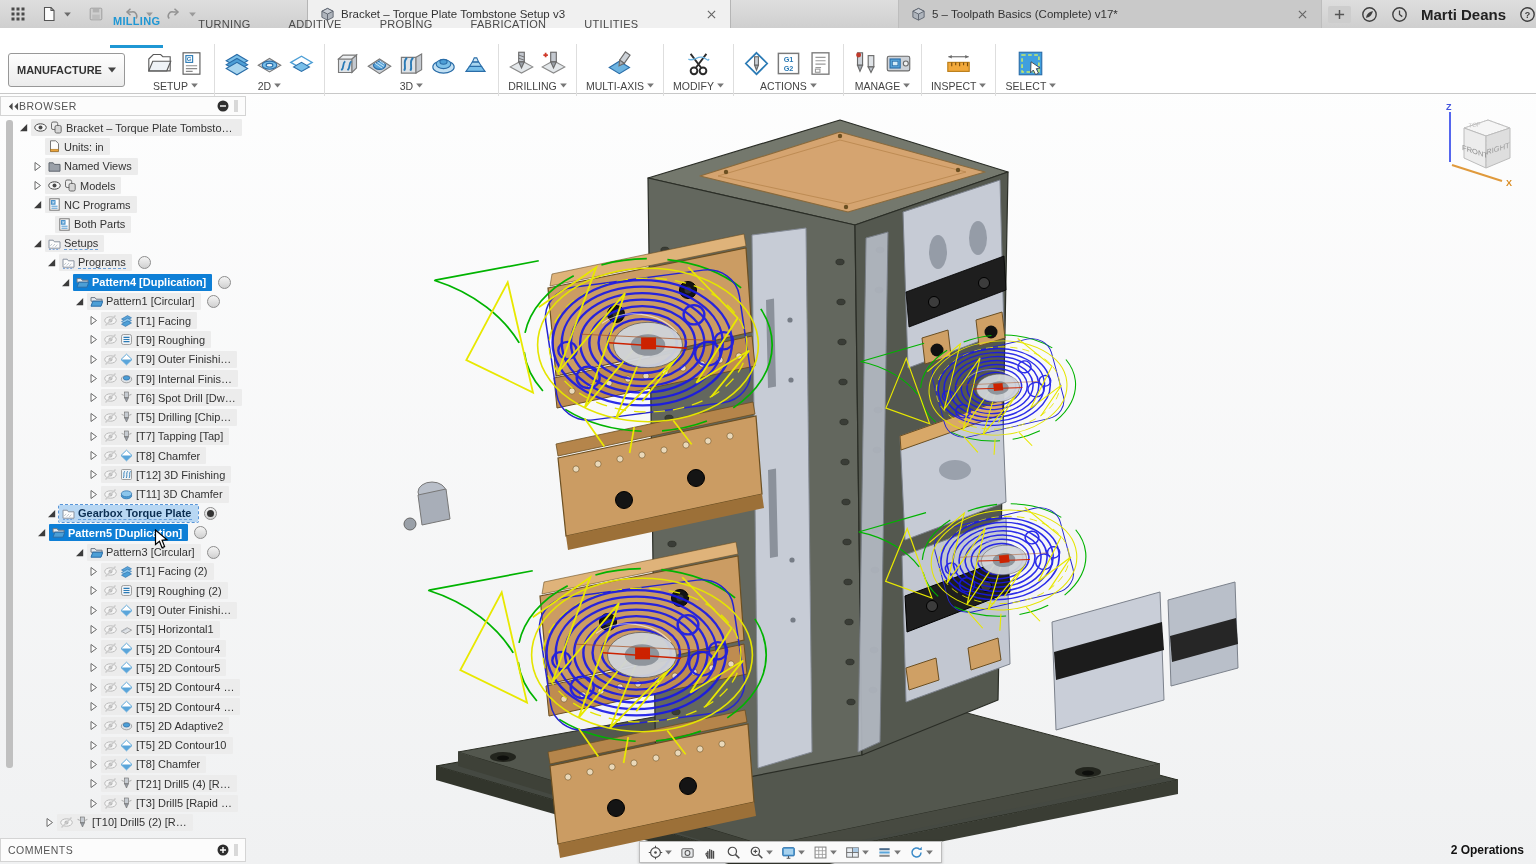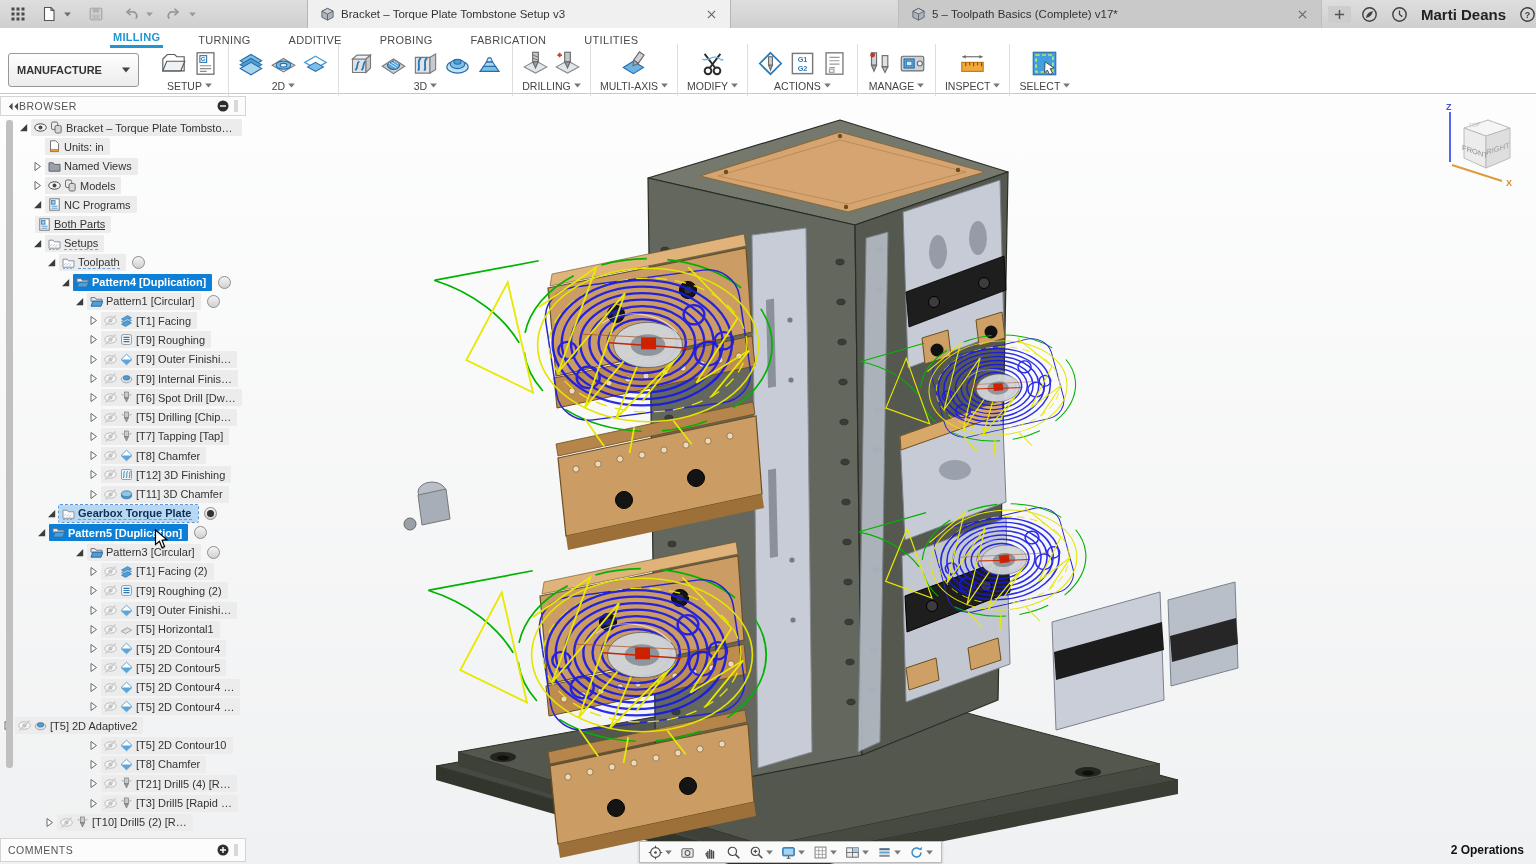--- a/index.html
+++ b/index.html
@@ -15,25 +15,25 @@
            font-size:11.5px;color:#333;white-space:nowrap;overflow:hidden}
   .doc-tab.active{background:#f0f0f0;border-left:1px solid #b5b5b5;border-right:1px solid #b5b5b5}
   .doc-tab.inactive{background:#c9c9c9;margin-left:167px;border-left:1px solid #bdbdbd;border-right:1px solid #bdbdbd}
   .tab-close{margin-left:auto;display:flex;align-items:center;padding:2px}
   .newtab{margin-left:6px;display:flex;align-items:center;padding:3px 6px;background:#cdcdcd;border-radius:2px}
   .tb-right{display:flex;align-items:center;gap:13px;margin-left:10px}
   .username{font-size:15px;font-weight:bold;color:#222;white-space:nowrap}
   
   .ribbon{position:absolute;top:28px;left:0;right:0;height:65px;background:#fff;border-bottom:1px solid #c8c8c8;z-index:50}
   .rtabrow{display:flex;gap:32px;padding-left:110px;height:20px;align-items:flex-end;font-size:11px;color:#4a4a4a}
-  .rtab{padding:2px 3px 2px;letter-spacing:.3px}
+  .rtab{padding:2px 3px 18px;letter-spacing:.3px}
   .rtab.active{color:#1f97d4;font-weight:bold;border-bottom:3px solid #1f97d4}
   .rbody{display:flex;align-items:center;height:44px;padding:0 4px}
   .wsbtn{border:1px solid #989898;border-radius:3px;background:linear-gradient(#fefefe,#ececec);
-         font-size:11px;font-weight:bold;color:#333;padding:10px 8px;display:flex;align-items:center;gap:20px;
+         font-size:11px;font-weight:bold;color:#333;padding:10px 8px;display:flex;align-items:center;gap:6px;
          margin:0 12px 0 4px;white-space:nowrap}
   .rgroup{display:flex;flex-direction:column;align-items:center;padding:0 9px}
   .ricons{display:flex;gap:5px;align-items:center;height:29px}
   .ricon{display:flex}
   .rglabel{font-size:10.5px;color:#444;margin-top:2px;white-space:nowrap;display:flex;align-items:center;gap:3px}
   .rsep{width:1px;background:#dedede;height:52px;align-self:center}
   
   .scene{position:absolute;left:0;top:0;z-index:0}
   
   .browser{position:absolute;left:0;top:96px;width:246px;z-index:30}
@@ -764,21 +764,21 @@
             <svg width="13" height="13" viewBox="0 0 13 13">
               <rect x="1.8" y="0.8" width="9.4" height="11.4" fill="#fff" stroke="#777"></rect>
               <rect x="3.4" y="2.6" width="3.6" height="3.6" fill="none" stroke="#3a8ac8"></rect>
               <text x="5.2" y="5.6" font-size="4" fill="#3a8ac8" font-weight="bold" text-anchor="middle" font-family="Liberation Sans,sans-serif">G</text>
               <path d="M3.4,8.2 h6.2 M3.4,10.2 h6.2" stroke="#3a8ac8" stroke-width=".9"></path>
             </svg>
           </span>
           <span class="blab">NC Programs</span>
         </span>
       </div>
-      <div class="brow" style="padding-left: 20px; text-decoration: underline;">
+      <div class="brow" style="padding-left: 40px;">
         <span class="tri"></span>
         <span class="pill">
           <span class="ticon">
             <svg width="13" height="13" viewBox="0 0 13 13">
               <rect x="1.8" y="0.8" width="9.4" height="11.4" fill="#fff" stroke="#777"></rect>
               <rect x="3.4" y="2.6" width="3.6" height="3.6" fill="none" stroke="#3a8ac8"></rect>
               <text x="5.2" y="5.6" font-size="4" fill="#3a8ac8" font-weight="bold" text-anchor="middle" font-family="Liberation Sans,sans-serif">G</text>
               <path d="M3.4,8.2 h6.2 M3.4,10.2 h6.2" stroke="#3a8ac8" stroke-width=".9"></path>
             </svg>
           </span>
@@ -809,21 +809,21 @@
           </svg>
         </span>
         <span class="pill dash">
           <span class="ticon">
             <svg width="13" height="13" viewBox="0 0 13 13">
               <path d="M1,3.2 h4.2 l1.2,1.6 h5.6 v6.4 h-11 Z" fill="#fdfdfd" stroke="#8a93a0"></path>
               <path d="M2.2,9 l2,-2.2 M4.6,9.6 l2.4,-2.6 M7.2,10 l2.2,-2.4" stroke="#a8b0ba" stroke-width=".7"></path>
               <path d="M1,12.6 h11" stroke="#5b8fd4" stroke-width=".8" stroke-dasharray="2 1.6"></path>
             </svg>
           </span>
-          <span class="blab">Toolpath</span>
+          <span class="blab">Programs</span>
         </span>
         <span class="trail"></span>
       </div>
       <div class="brow" style="padding-left: 58px;">
         <span class="tri">
           <svg width="13" height="13" viewBox="0 0 13 13">
             <path d="M10.2,3 L10.2,10.2 L3,10.2 Z" fill="#3c3c3c"></path>
           </svg>
         </span>
         <span class="pill selb">
@@ -1354,21 +1354,21 @@
           </span>
           <span class="ticon">
             <svg width="13" height="13" viewBox="0 0 13 13">
               <path d="M6.5,1.2 L12,6.5 L6.5,11.8 L1,6.5 Z" fill="#fff" stroke="#4d9fd6" stroke-width=".9"></path>
               <path d="M1,6.5 h11 L6.5,11.8 Z" fill="#5aa5da"></path>
             </svg>
           </span>
           <span class="blab">[T5] 2D Contour4 …</span>
         </span>
       </div>
-      <div class="brow" style="">
+      <div class="brow" style="padding-left: 86px;">
         <span class="tri">
           <svg width="13" height="13" viewBox="0 0 13 13">
             <path d="M4,2.5 L9.5,6.5 L4,10.5 Z" fill="#fcfcfc" stroke="#6a6a6a"></path>
           </svg>
         </span>
         <span class="pill">
           <span class="ticon">
             <svg width="13" height="13" viewBox="0 0 13 13">
               <g opacity=".5">
                 <ellipse cx="6.5" cy="6.5" rx="5.8" ry="3.7" fill="#fff" stroke="#8a8a8a"></ellipse>

